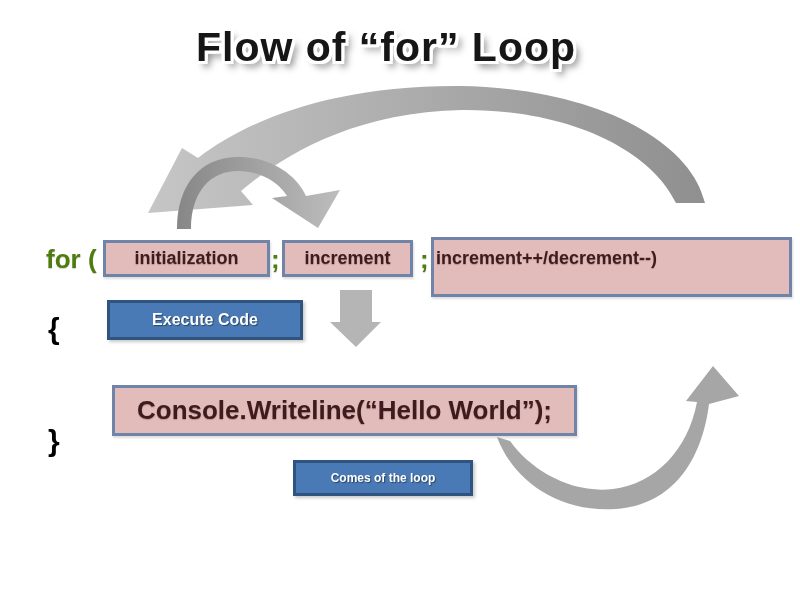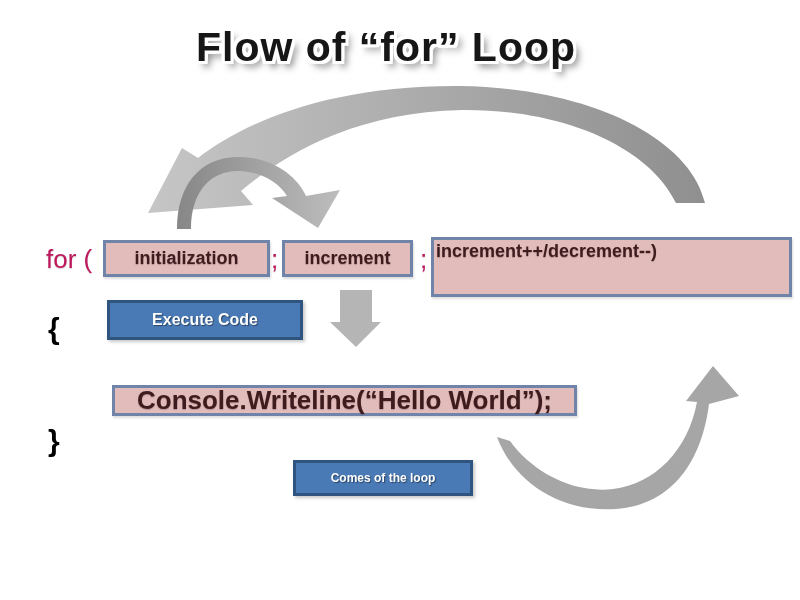--- a/index.html
+++ b/index.html
@@ -18,31 +18,31 @@
       -3px -3px 0 #fff, 3px -3px 0 #fff, -3px 3px 0 #fff, 3px 3px 0 #fff,
       -3px 0 0 #fff, 3px 0 0 #fff, 0 -3px 0 #fff, 0 3px 0 #fff,
       5px 6px 7px rgba(60,60,60,0.65);
   }
 
   
   .arrows{left:0;top:0;width:800px;height:600px;pointer-events:none;}
 
   
   .code-text{
-    font-size:26px;font-weight:normal;color:#be185d;white-space:pre;
+    font-size:26px;font-weight:bold;color:#4d7c0f;white-space:pre;
     text-shadow:0 1px 1px rgba(0,0,0,0.18);
   }
   .token-box{
     background:#e2bcba;border:3px solid #6f84a8;box-sizing:border-box;
     color:#3e1c1e;font-size:18px;font-weight:bold;
     display:flex;align-items:center;justify-content:center;
     text-shadow:0 1px 1px rgba(62,28,30,0.25);
     box-shadow:1px 2px 2px rgba(120,120,120,0.25);
   }
-  .token-box.tall{align-items:flex-start;justify-content:flex-start;padding:1px 2px;}
+  .token-box.tall{align-items:flex-start;justify-content:flex-start;padding:8px 2px;}
 
   
   .blue-btn{
     background:#4a7ab5;border:3px solid #2f5480;box-sizing:border-box;
     color:#fff;font-weight:bold;
     display:flex;align-items:center;justify-content:center;
     text-shadow:1px 1px 1px rgba(0,0,0,0.45);
     box-shadow:2px 2px 3px rgba(100,100,100,0.35);
     cursor:pointer;
   }
@@ -121,15 +121,15 @@
 <span class="abs code-text" style="left:420px;top:244px;">;</span>
 
 <div class="abs token-box tall" style="left:431px;top:237px;width:361px;height:60px;">increment++/decrement--)</div>
 
 <div class="abs blue-btn" style="left:107px;top:300px;width:196px;height:40px;font-size:16px;">Execute Code</div>
 
 <span class="abs brace" style="left:48px;top:312px;">{</span>
 
 <span class="abs brace" style="left:48px;top:424px;">}</span>
 
-<div class="abs statement-box" style="left:112px;top:385px;width:465px;height:31px;">Console.Writeline(“Hello World”);</div>
+<div class="abs statement-box" style="left:112px;top:385px;width:465px;height:51px;">Console.Writeline(“Hello World”);</div>
 
 <div class="abs blue-btn" style="left:293px;top:460px;width:180px;height:36px;font-size:12px;">Comes of the loop</div>
 
 </body></html>

